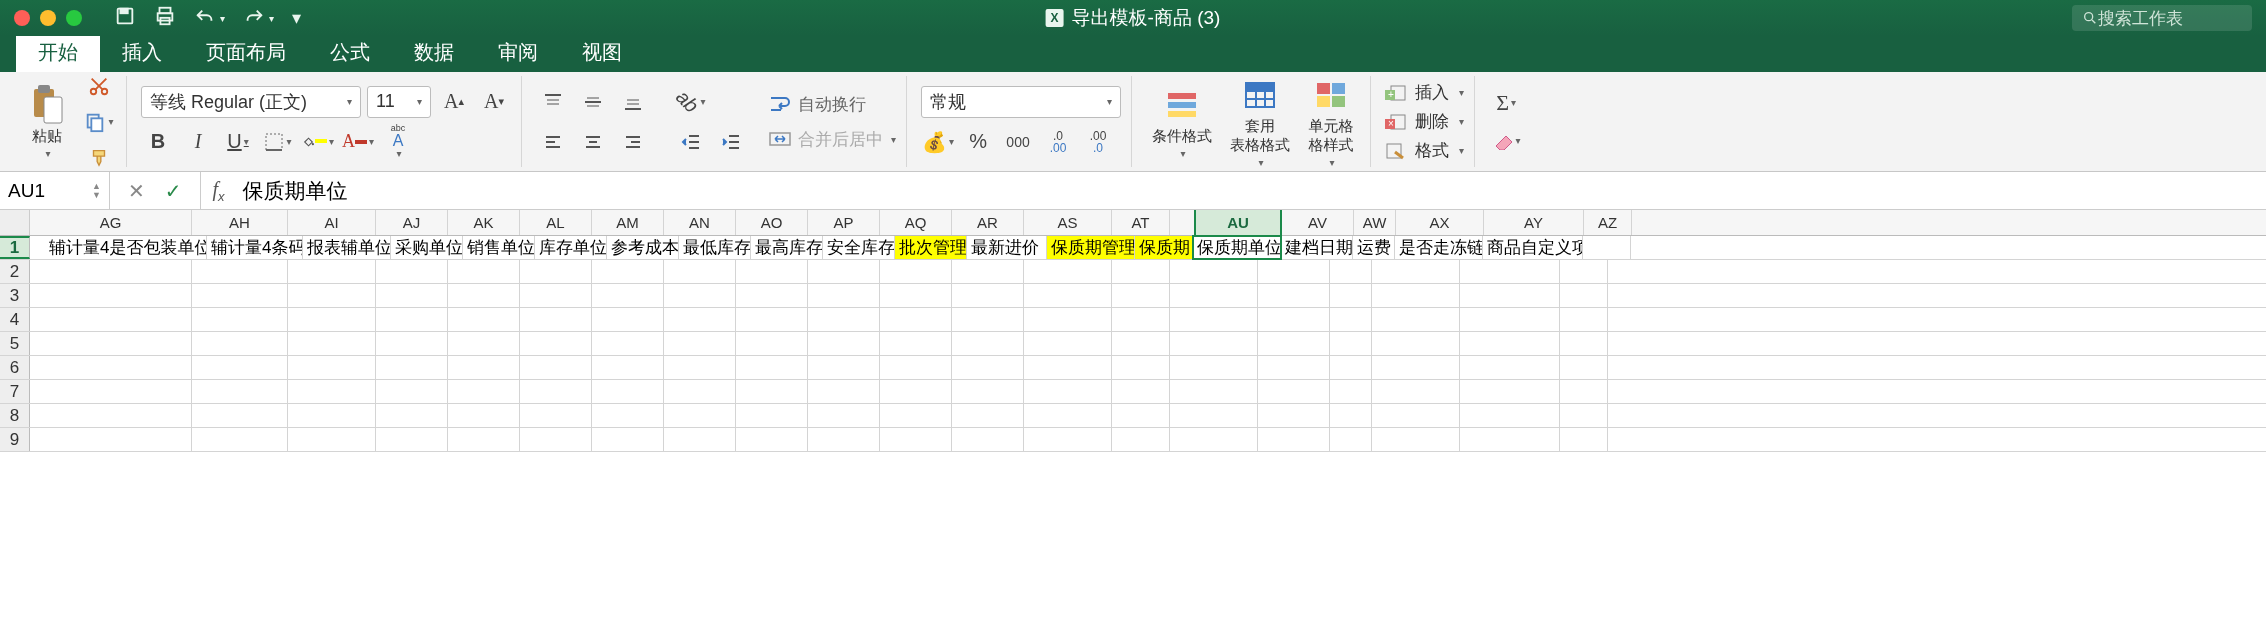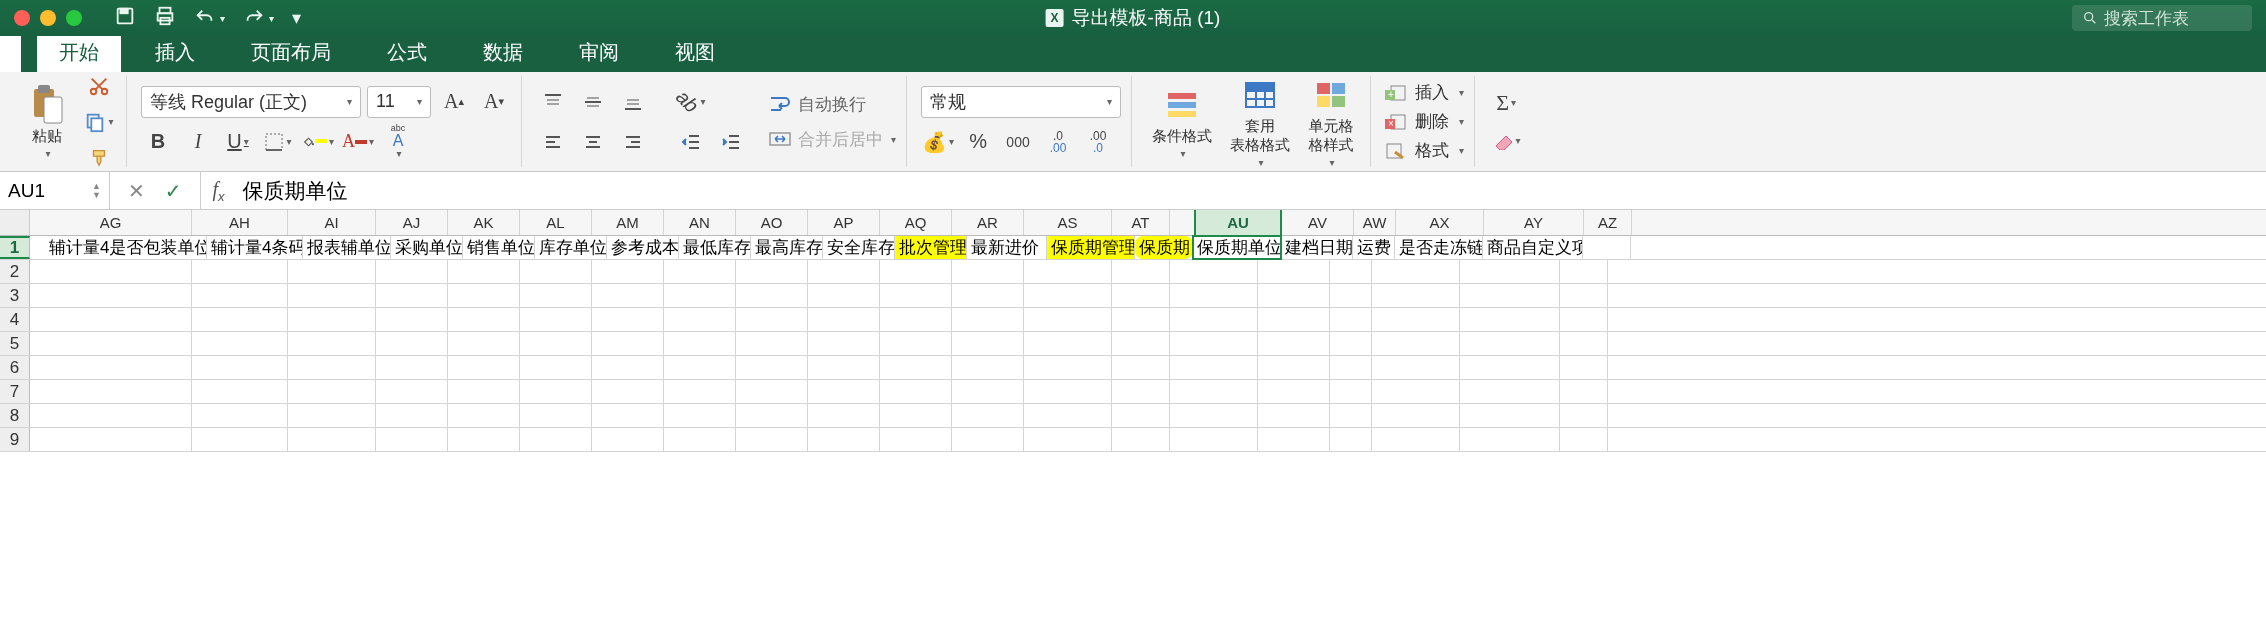--- a/index.html
+++ b/index.html
@@ -7,24 +7,24 @@
 
   
   .titlebar { background: linear-gradient(#1a6b44,#186040); height: 36px; display: flex; align-items: center; color: #fff; font-size: 18px; position: relative; }
   .traffic { display: flex; gap: 10px; padding: 0 14px; }
   .tlight { width: 16px; height: 16px; border-radius: 50%; }
   .tl-red { background: #ff5f57; } .tl-yel { background: #ffbd2e; } .tl-grn { background: #28c940; }
   .qat { display: flex; gap: 18px; align-items: center; margin-left: 18px; color: #e9f5ee; }
   .qat svg, .qat span.glyph { width: 22px; height: 22px; display: inline-block; }
   .title-center { position: absolute; left: 50%; transform: translateX(-50%); display: flex; align-items: center; gap: 8px; font-size: 19px; }
   .title-center .xicon { width: 18px; height: 18px; background: #e9f5ee; color: #186040; font-size: 12px; font-weight: bold; display: inline-flex; align-items: center; justify-content: center; border-radius: 2px; }
-  .searchbox { margin-left: auto; margin-right: 14px; background: rgba(255,255,255,0.12); border-radius: 4px; padding: 2px 10px; display: flex; align-items: center; gap: 6px; font-size: 17px; color: #cfe4d7; width: 180px; height: 26px; }
+  .searchbox { margin-left: auto; margin-right: 14px; background: rgba(255,255,255,0.12); border-radius: 4px; padding: 2px 10px; display: flex; align-items: center; font-size: 17px; color: #cfe4d7; width: 180px; height: 26px; }
 
   
-  .tabs { background: #186040; display: flex; align-items: flex-end; height: 36px; padding-left: 16px; gap: 12px; font-size: 20px; margin-left: 21px; }
+  .tabs { background: #186040; display: flex; align-items: flex-end; height: 36px; padding-left: 16px; gap: 0; font-size: 20px; }
   .tab { color: #fff; padding: 6px 22px; cursor: pointer; }
   .tab.active { background: #fff; color: #186040; font-weight: 500; border-radius: 2px 2px 0 0; }
 
   
   .ribbon { background: #f3f3f3; border-bottom: 1px solid #c7c7c7; display: flex; align-items: stretch; height: 100px; padding: 4px 8px; gap: 4px; }
   .group { display: flex; align-items: center; padding: 0 10px; border-right: 1px solid #d6d6d6; gap: 6px; }
   .bigbtn { display: flex; flex-direction: column; align-items: center; justify-content: flex-end; gap: 2px; padding: 2px 6px; font-size: 15px; color: #333; min-width: 58px; }
   .bigbtn .ico { width: 40px; height: 40px; display: flex; align-items: center; justify-content: center; }
   .stack { display: flex; flex-direction: column; gap: 4px; justify-content: center; }
   .row { display: flex; align-items: center; gap: 6px; }
@@ -89,21 +89,21 @@
         <svg width="20" height="20" viewBox="0 0 24 24" fill="none" stroke="#e9f5ee" stroke-width="2">
           <path d="M15 14l5-5-5-5"></path>
           <path d="M20 9H10a5 5 0 00-5 5v1"></path>
         </svg>
         <span class="dd" style="color:#e9f5ee">▾</span>
       </span>
     <span style="color:#e9f5ee">▾</span>
   </div>
   <div class="title-center">
     <span class="xicon">X</span>
-    <span>导出模板-商品 (1)</span>
+    <span>导出模板-商品 (3)</span>
   </div>
   <div class="searchbox">
     <svg width="16" height="16" viewBox="0 0 24 24" fill="none" stroke="#cfe4d7" stroke-width="2">
         <circle cx="10" cy="10" r="6"></circle>
         <path d="M20 20l-5-5"></path>
       </svg>
     <span>搜索工作表</span>
   </div>
 </div>
 
@@ -452,21 +452,21 @@
         <div class="cell" style="width: 72px;">采购单位</div>
         <div class="cell" style="width: 72px;">销售单位</div>
         <div class="cell" style="width: 72px;">库存单位</div>
         <div class="cell" style="width: 72px;">参考成本</div>
         <div class="cell" style="width: 72px;">最低库存</div>
         <div class="cell" style="width: 72px;">最高库存</div>
         <div class="cell" style="width: 72px;">安全库存</div>
         <div class="cell hl" style="width: 72px;">批次管理</div>
         <div class="cell" style="width: 80px;">最新进价</div>
         <div class="cell hl" style="width: 88px;">保质期管理</div>
-        <div class="cell hl" style="width: 58px; border-radius: 8px;">保质期</div>
+        <div class="cell hl" style="width: 58px;">保质期</div>
         <div class="cell selcell" style="width: 88px;">保质期单位</div>
         <div class="cell" style="width: 72px;">建档日期</div>
         <div class="cell" style="width: 42px;">运费</div>
         <div class="cell" style="width: 88px;">是否走冻链</div>
         <div class="cell" style="width: 100px;">商品自定义项</div>
         <div class="cell" style="width: 48px;"></div>
       </div>
       <div class="r">
         <div class="rh">2</div>
         <div class="cell" style="width: 162px;"></div>

